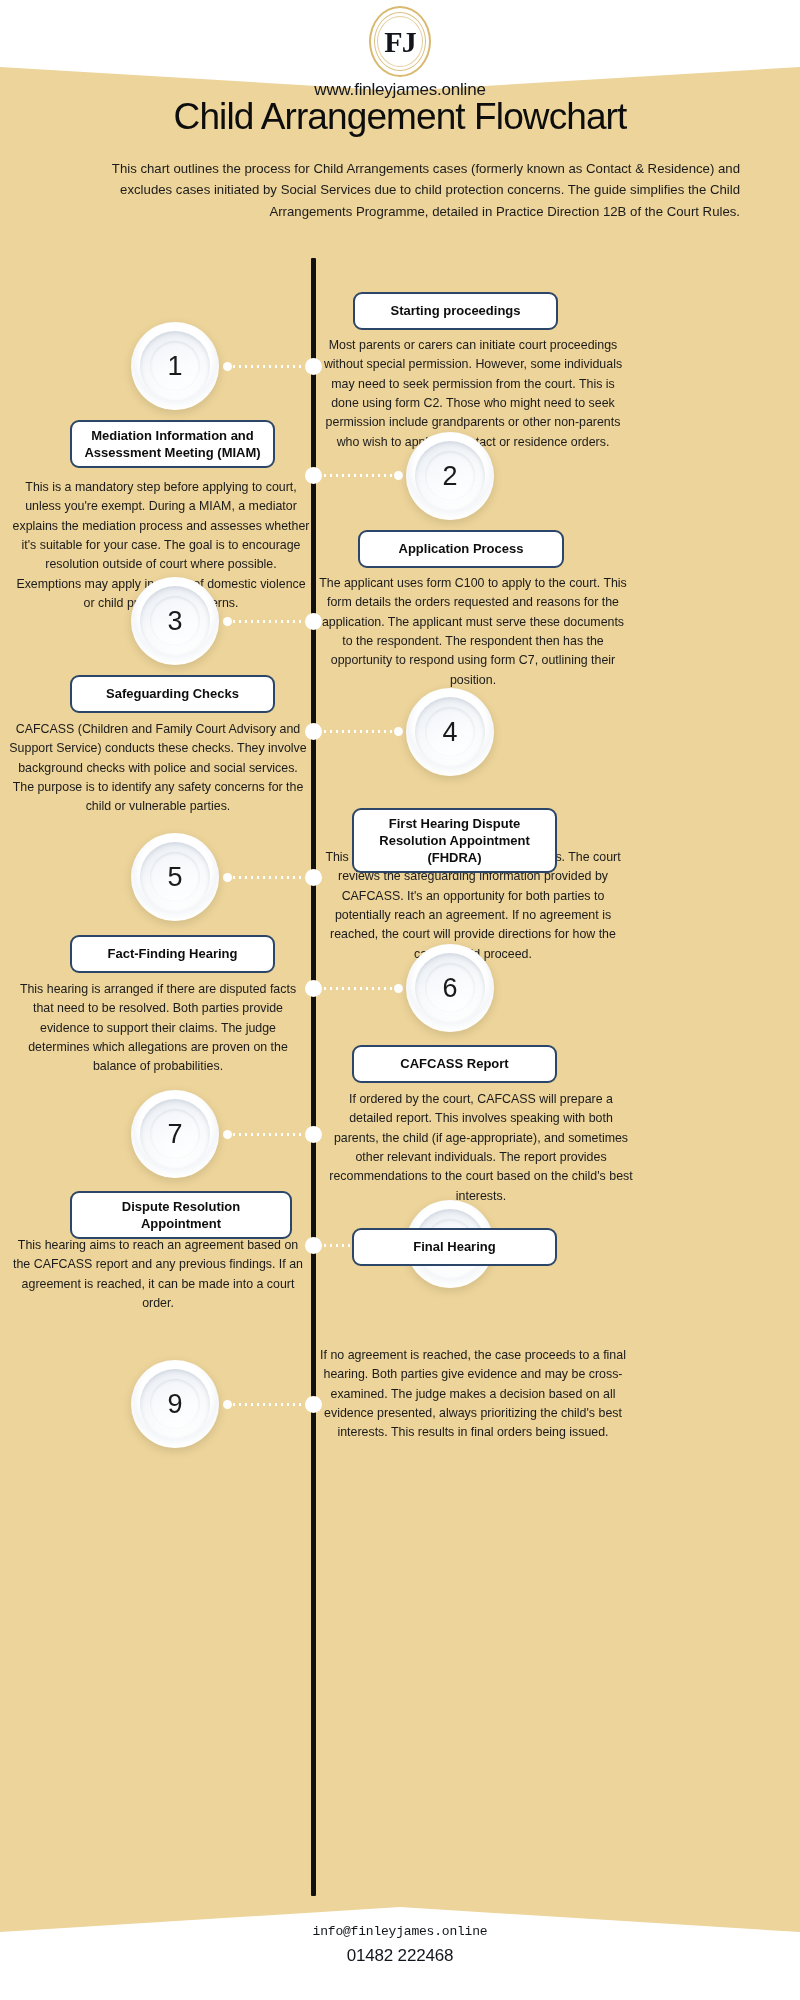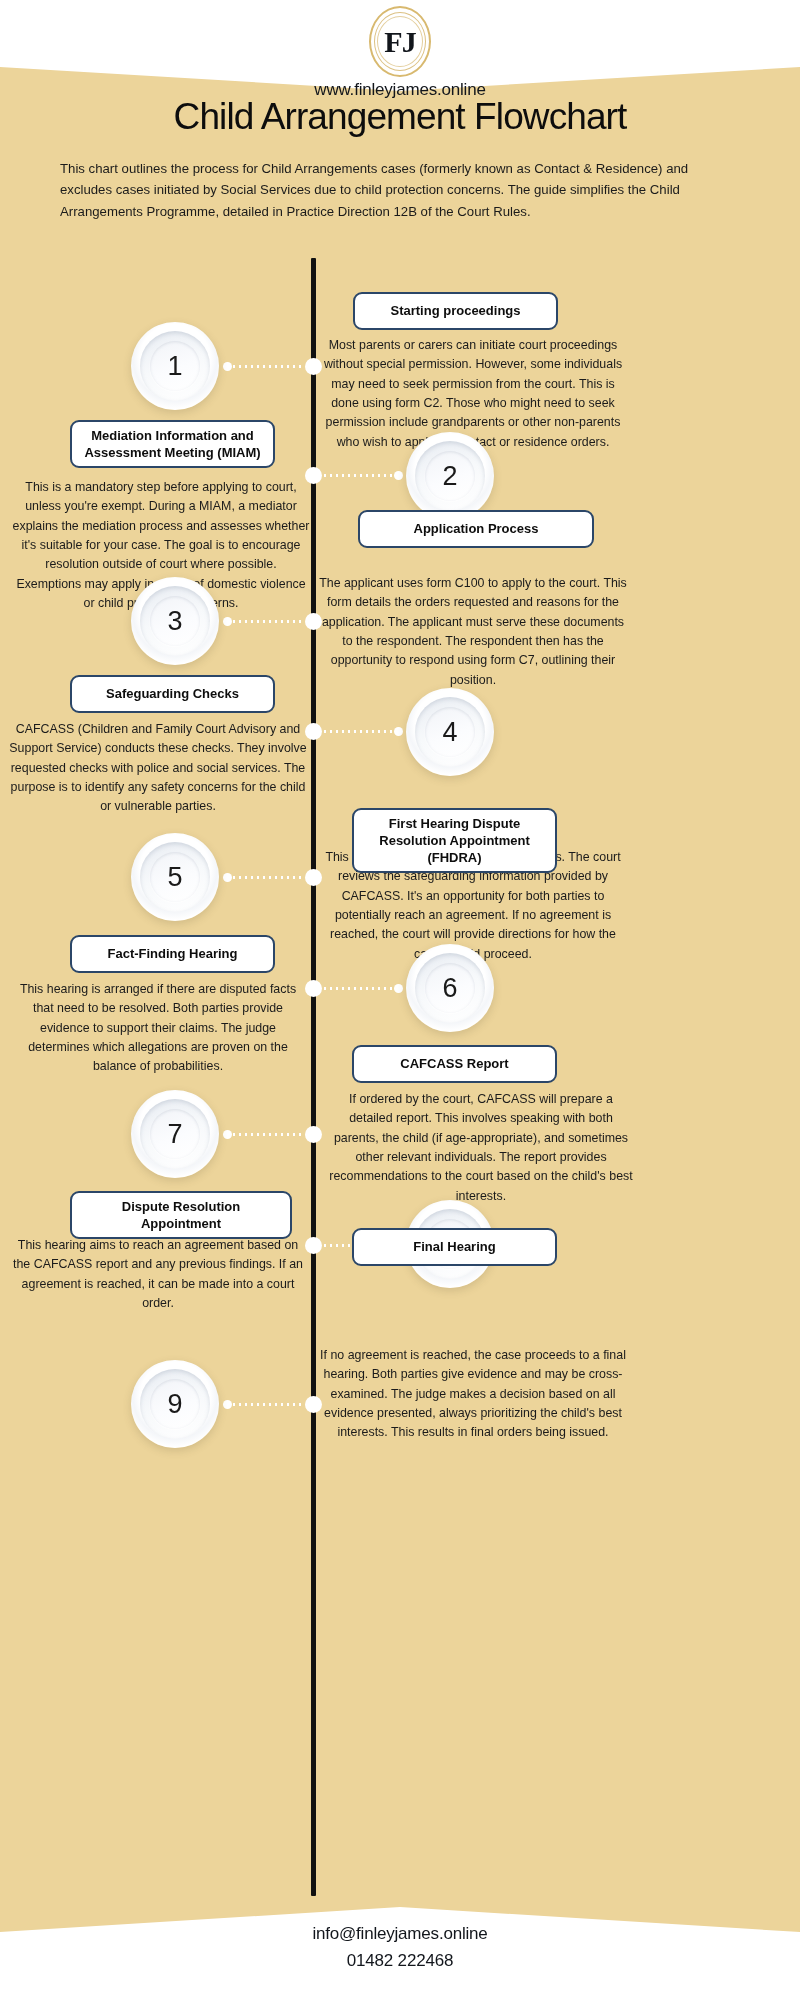--- a/index.html
+++ b/index.html
@@ -64,21 +64,21 @@
 
   
   #title {
     position: absolute; left: 0; top: 96px; width: 800px;
     text-align: center; z-index: 6;
     font-size: 37px; font-weight: 400; color: #0d0d0d;
     letter-spacing: -0.9px;
   }
   #intro {
     position: absolute; left: 60px; top: 158px; width: 680px;
-    text-align: left; z-index: 6;
+    text-align: right; z-index: 6;
     font-size: 13.2px; line-height: 1.62; color: #1b1b1b;
   }
 
   
   #spine {
     position: absolute;
     left: 311px; top: 258px; width: 5px; height: 1638px;
     background: #111111; z-index: 4; border-radius: 1px;
   }
 
@@ -150,21 +150,21 @@
     z-index: 6;
   }
 
   
   #footer {
     position: absolute; left: 0; bottom: 0; width: 800px; height: 92px;
     z-index: 6;
     display: flex; flex-direction: column; align-items: center; justify-content: flex-start;
     padding-top: 16px;
   }
-  #footer-email { font-size: 17px; color: #12161c; letter-spacing: -0.2px; }
+  #footer-email { font-size: 13px; color: #12161c; letter-spacing: -0.2px; font-family: Liberation Mono, monospace; }
   #footer-phone { font-size: 17px; color: #12161c; margin-top: 7px; letter-spacing: -0.2px; }
 </style>
 </head>
 <body>
 
 <div id="page">
 
   <div id="tan-panel"></div>
 
   <div id="header">
@@ -200,32 +200,32 @@
         <div class="label-box" style="left: 70px; top: 420px; width: 205px; min-height: 48px;">Mediation Information and Assessment Meeting (MIAM)</div>
         <div class="body-text" style="left: 12px; top: 478px; width: 298px;">This is a mandatory step before applying to court, unless you're exempt. During a MIAM, a mediator explains the mediation process and assesses whether it's suitable for your case. The goal is to encourage resolution outside of court where possible. Exemptions may apply in cases of domestic violence or child protection concerns.</div>
       </div>
       <div class="step">
         <div class="node" style="top: 613px;"></div>
         <div class="connector" style="top: 620px; left: 225px; width: 80px;"></div>
         <div class="connector-end" style="top: 617px; left: 223px;"></div>
         <div class="circle" style="left: 131px; top: 577px;">
           <span class="circle-num">3</span>
         </div>
-        <div class="label-box" style="left: 358px; top: 510px; width: 236px; min-height: 38px;">Application Process</div>
+        <div class="label-box" style="left: 358px; top: 530px; width: 206px; min-height: 38px;">Application Process</div>
         <div class="body-text" style="left: 318px; top: 574px; width: 310px;">The applicant uses form C100 to apply to the court. This form details the orders requested and reasons for the application. The applicant must serve these documents to the respondent. The respondent then has the opportunity to respond using form C7, outlining their position.</div>
       </div>
       <div class="step">
         <div class="node" style="top: 723px;"></div>
         <div class="connector" style="top: 730px; left: 322px; width: 78px;"></div>
         <div class="connector-end" style="top: 727px; left: 394px;"></div>
         <div class="circle" style="left: 406px; top: 688px;">
           <span class="circle-num">4</span>
         </div>
         <div class="label-box" style="left: 70px; top: 675px; width: 205px; min-height: 38px;">Safeguarding Checks</div>
-        <div class="body-text" style="left: 8px; top: 720px; width: 300px;">CAFCASS (Children and Family Court Advisory and Support Service) conducts these checks. They involve requested checks with police and social services. The purpose is to identify any safety concerns for the child or vulnerable parties.</div>
+        <div class="body-text" style="left: 8px; top: 720px; width: 300px;">CAFCASS (Children and Family Court Advisory and Support Service) conducts these checks. They involve background checks with police and social services. The purpose is to identify any safety concerns for the child or vulnerable parties.</div>
       </div>
       <div class="step">
         <div class="node" style="top: 869px;"></div>
         <div class="connector" style="top: 876px; left: 225px; width: 80px;"></div>
         <div class="connector-end" style="top: 873px; left: 223px;"></div>
         <div class="circle" style="left: 131px; top: 833px;">
           <span class="circle-num">5</span>
         </div>
         <div class="label-box" style="left: 352px; top: 808px; width: 205px; min-height: 48px;">First Hearing Dispute Resolution Appointment (FHDRA)</div>
         <div class="body-text" style="left: 318px; top: 848px; width: 310px;">This is the first court hearing in the process. The court reviews the safeguarding information provided by CAFCASS. It's an opportunity for both parties to potentially reach an agreement. If no agreement is reached, the court will provide directions for how the case should proceed.</div>

